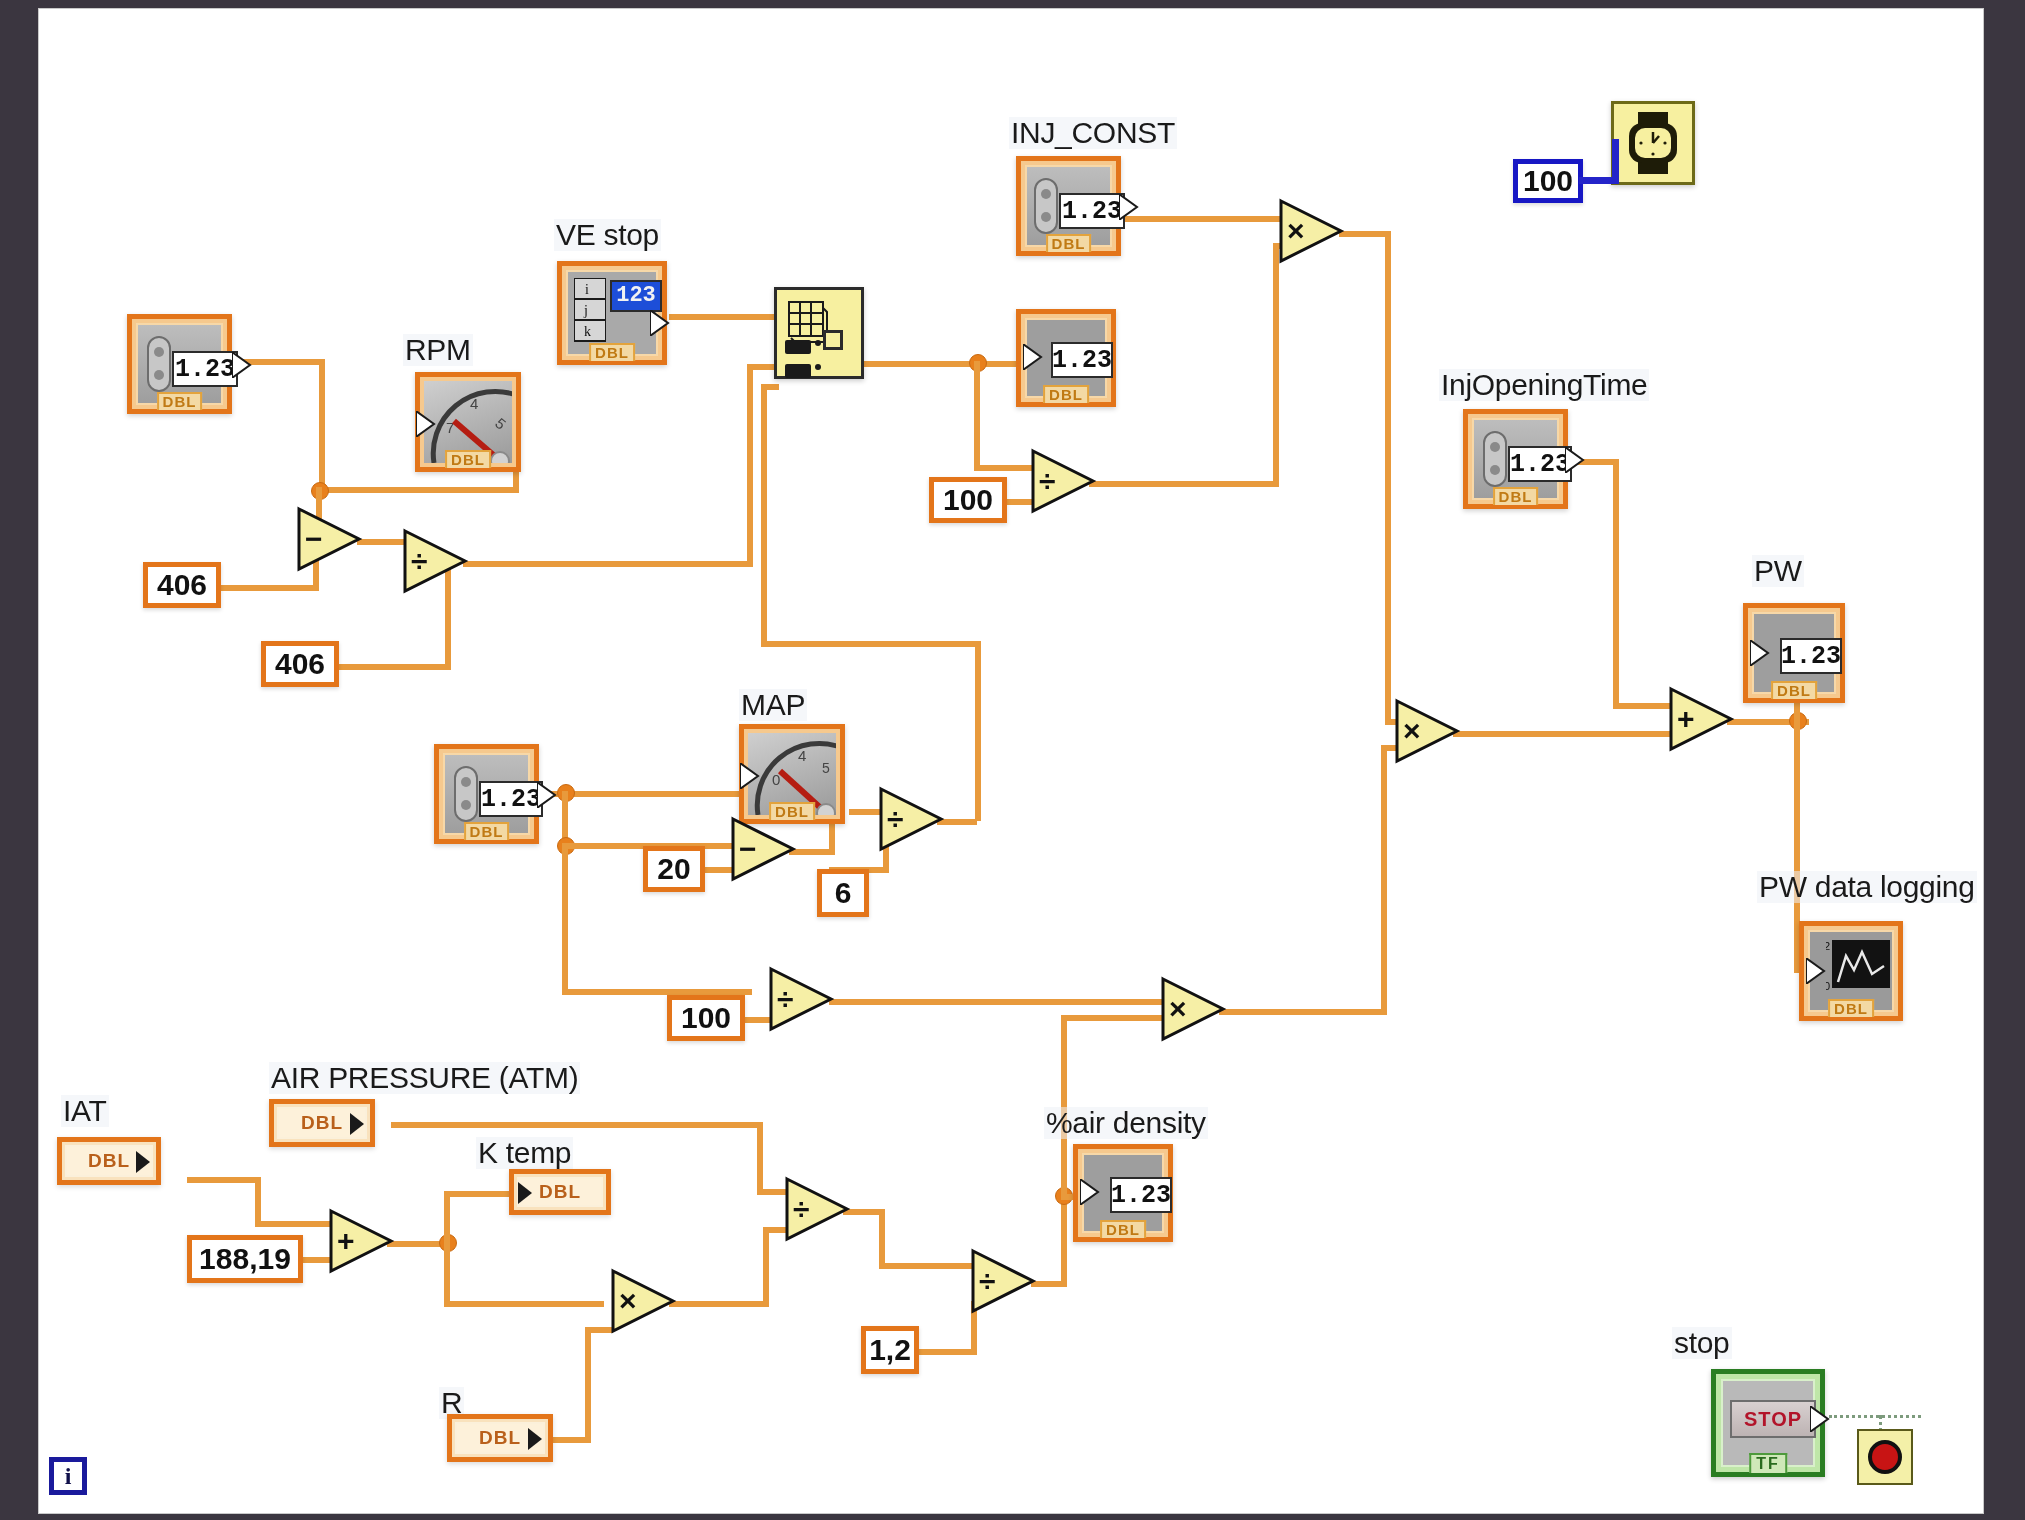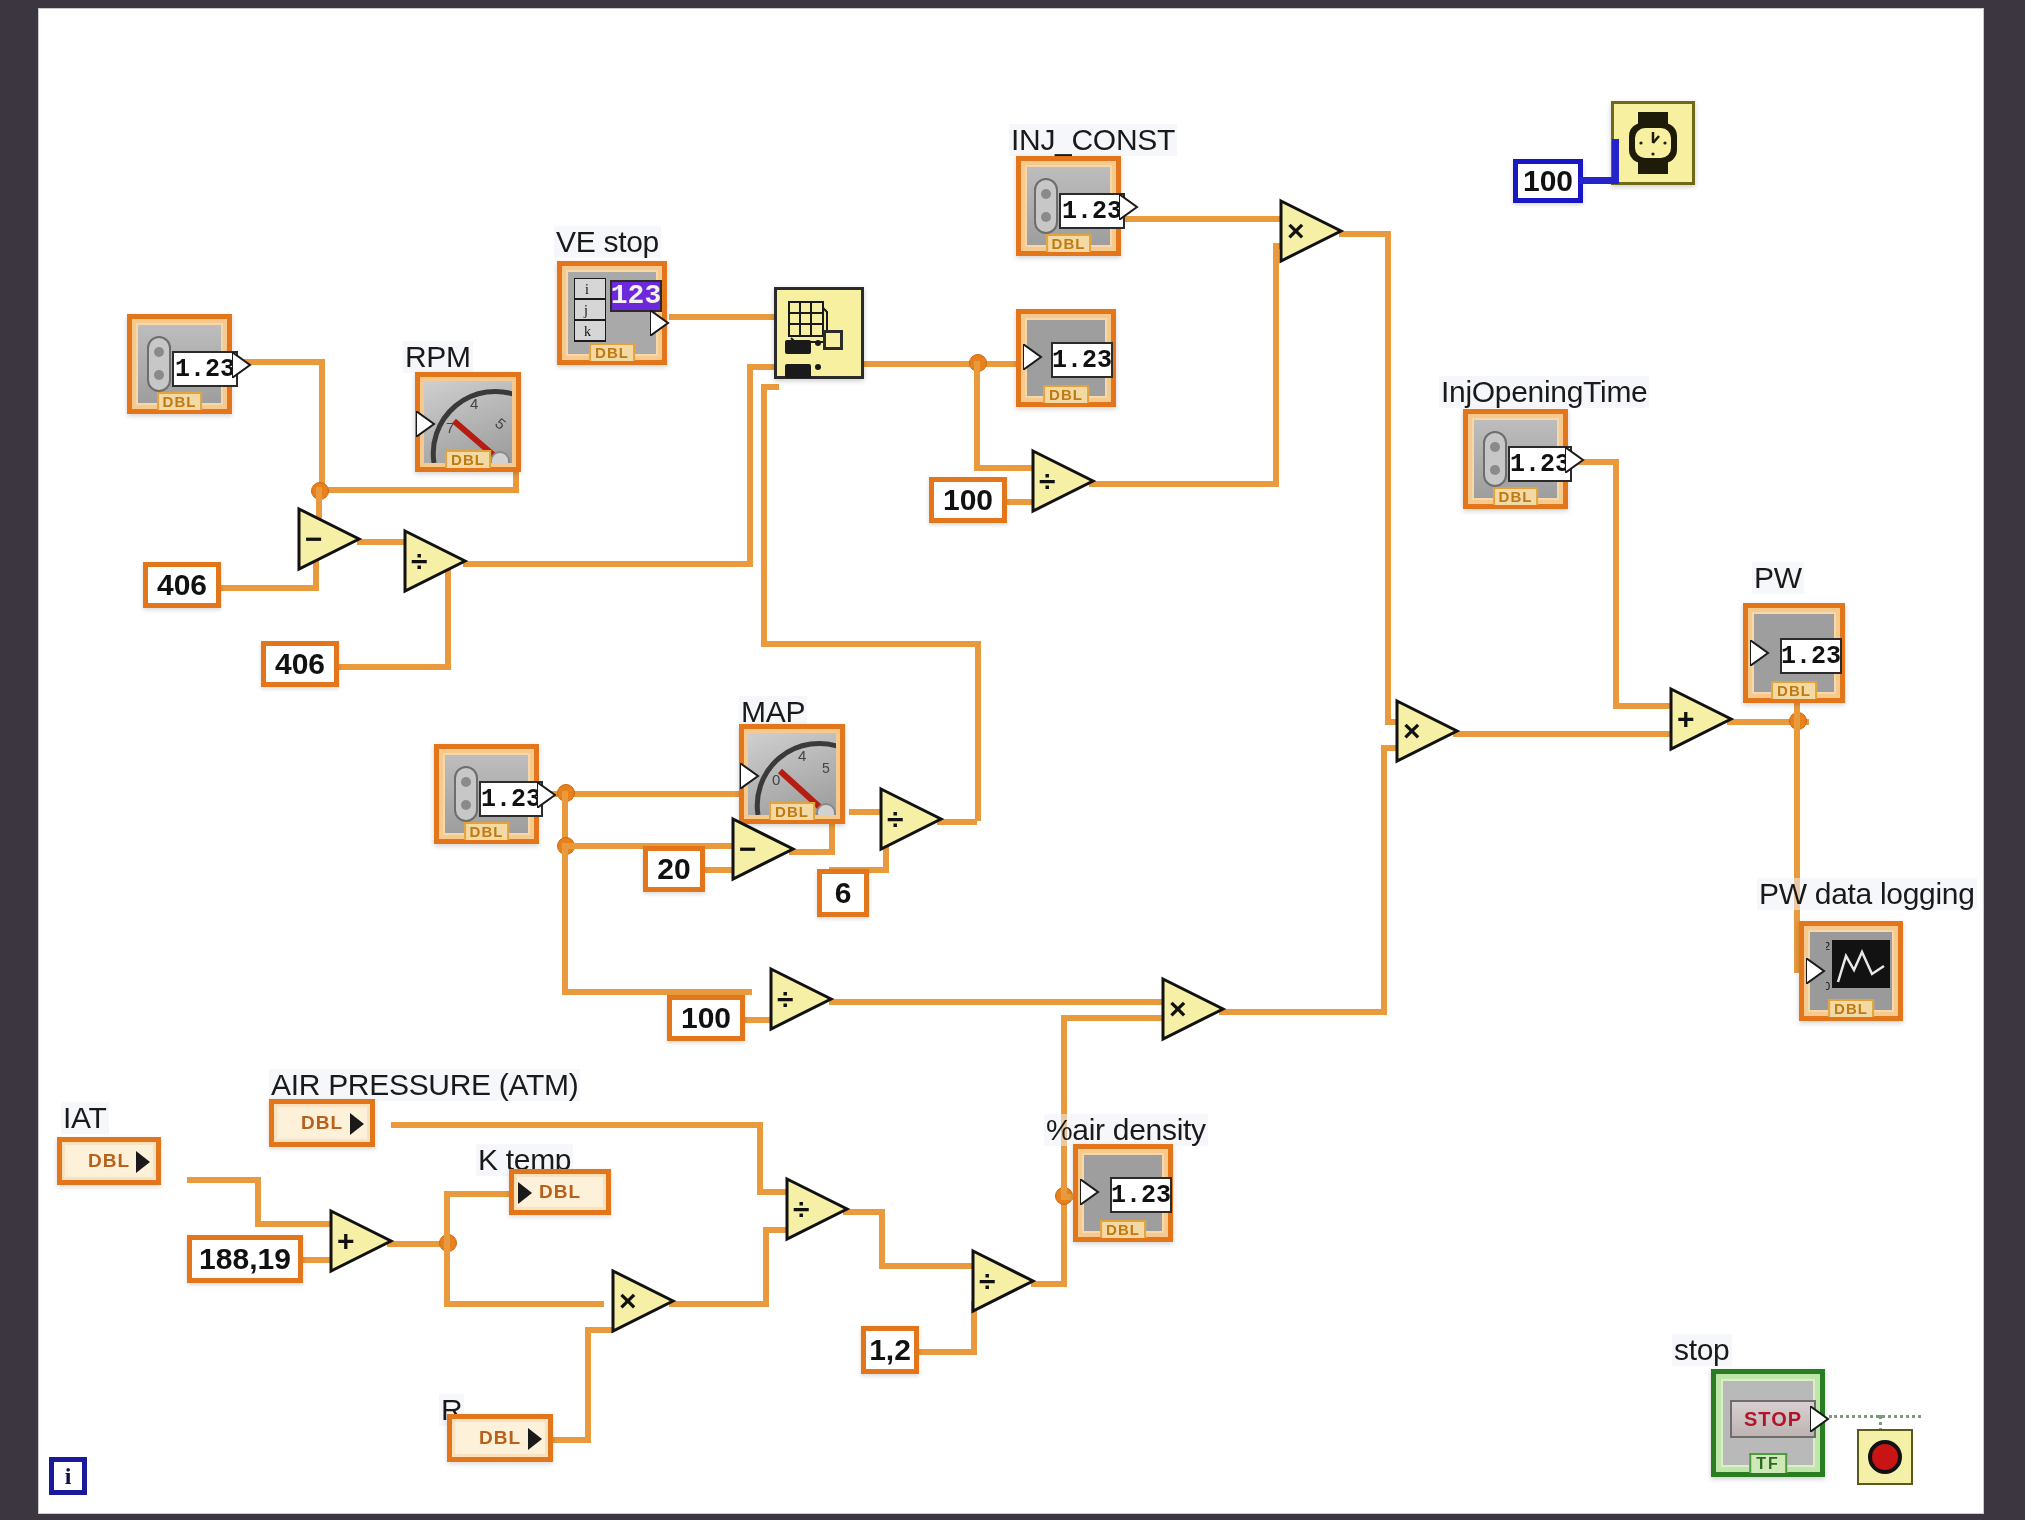--- a/index.html
+++ b/index.html
@@ -7,21 +7,21 @@
        font-family:"Liberation Sans", sans-serif;}
 
   #root{position:relative;width:2025px;height:1520px;background:#3b3640;}
 
   
   #canvas{position:absolute;left:38px;top:8px;width:1944px;height:1504px;
           background:#ffffff;border:1px solid #c9c9c9;overflow:hidden;}
 
   .lbl{position:absolute;font-size:30px;color:#1a1a1a;white-space:nowrap;
        font-weight:400;letter-spacing:-0.3px;
-       background:rgba(236,240,246,0.55);padding:0 2px;line-height:1.05;margin-top:7px;}
+       background:rgba(236,240,246,0.55);padding:0 2px;line-height:1.05;}
 
   
   .term{position:absolute;box-sizing:border-box;
         border:5px solid #e3751a;background:#f6c98e;
         box-shadow:0 2px 5px rgba(0,0,0,.18);}
   .term .inner{position:absolute;inset:4px;border:2px solid #f7d8a8;
         background:#aaaaaa;box-sizing:border-box;}
   .term.knob .inner{background:linear-gradient(180deg,#bdbdbd,#9e9e9e);}
 
   
@@ -283,21 +283,21 @@
   <div class="term" style="left:518px;top:252px;width:110px;height:104px;">
     <div class="inner" style="background:#a9a9a9;"></div>
     <svg style="position:absolute;left:12px;top:12px;width:32px;height:64px;" viewBox="0 0 32 64">
       <rect x="0" y="0" width="32" height="21" fill="#d6d6d6" stroke="#1a1a1a" stroke-width="2"></rect>
       <rect x="0" y="21" width="32" height="21" fill="#d6d6d6" stroke="#1a1a1a" stroke-width="2"></rect>
       <rect x="0" y="42" width="32" height="21" fill="#d6d6d6" stroke="#1a1a1a" stroke-width="2"></rect>
       <text x="11" y="16" font-size="14" font-family="Liberation Serif, serif" fill="#111">i</text>
       <text x="10" y="37" font-size="14" font-family="Liberation Serif, serif" fill="#111">j</text>
       <text x="10" y="58" font-size="14" font-family="Liberation Serif, serif" fill="#111">k</text>
     </svg>
-    <div class="plate" style="left:48px;top:14px;width:48px;height:28px;background:#6d28d9;color:#f2f2f2;border-color:#2b2b2b;font-size:28px;">123</div>
+    <div class="plate" style="left:48px;top:14px;width:48px;height:28px;background:#1d4ed8;color:#f2f2f2;border-color:#2b2b2b;font-size:22px;">123</div>
     <svg style="position:absolute;left:88px;top:44px;" width="20" height="26">
           <polygon points="0,0 18,13 0,26" fill="#fff" stroke="#1a1a1a" stroke-width="2"></polygon>
         </svg>
     <div class="dbl">DBL</div>
   </div>
 
   <div class="term" style="left:376px;top:363px;width:106px;height:100px;">
     <div class="gauge">
       <svg width="100" height="94" viewBox="0 0 100 94">
         <path d="M10 82 A62 62 0 0 1 92 14" fill="none" stroke="#3a3a3a" stroke-width="5"></path>

